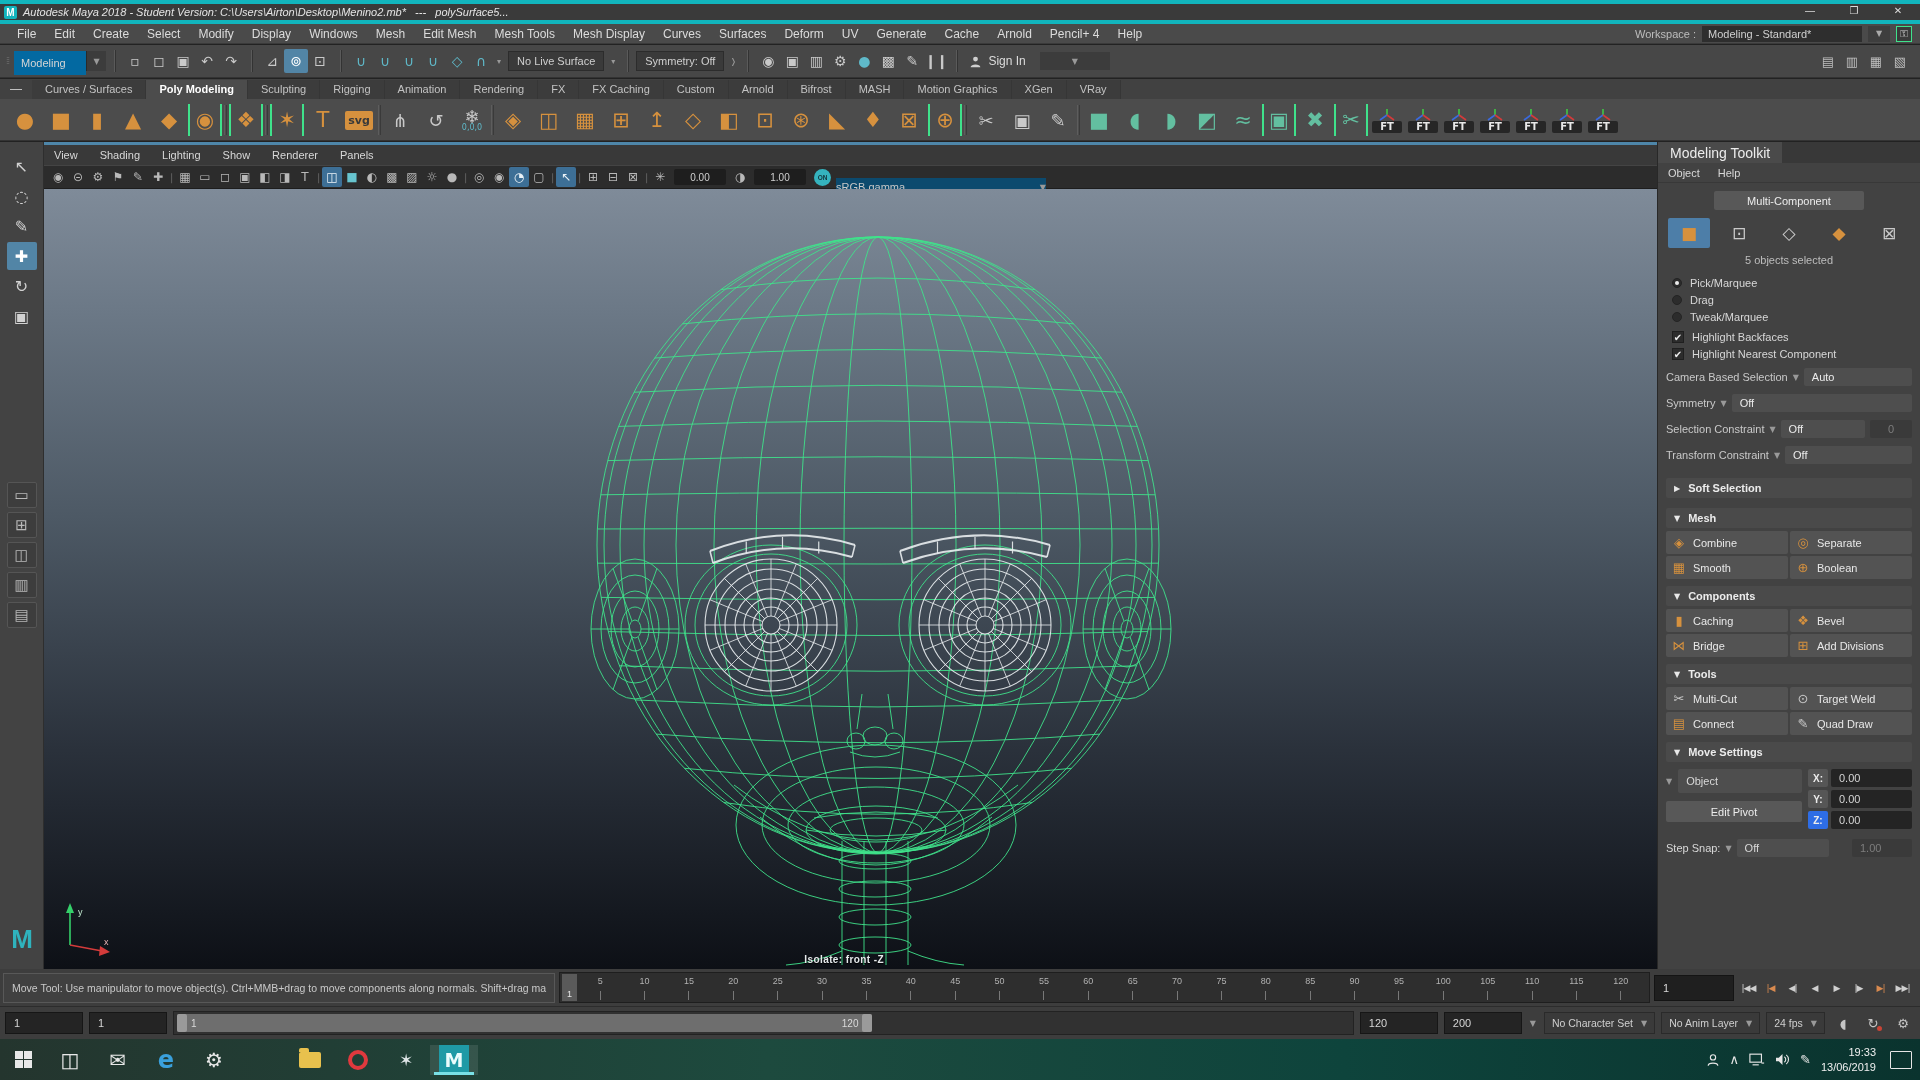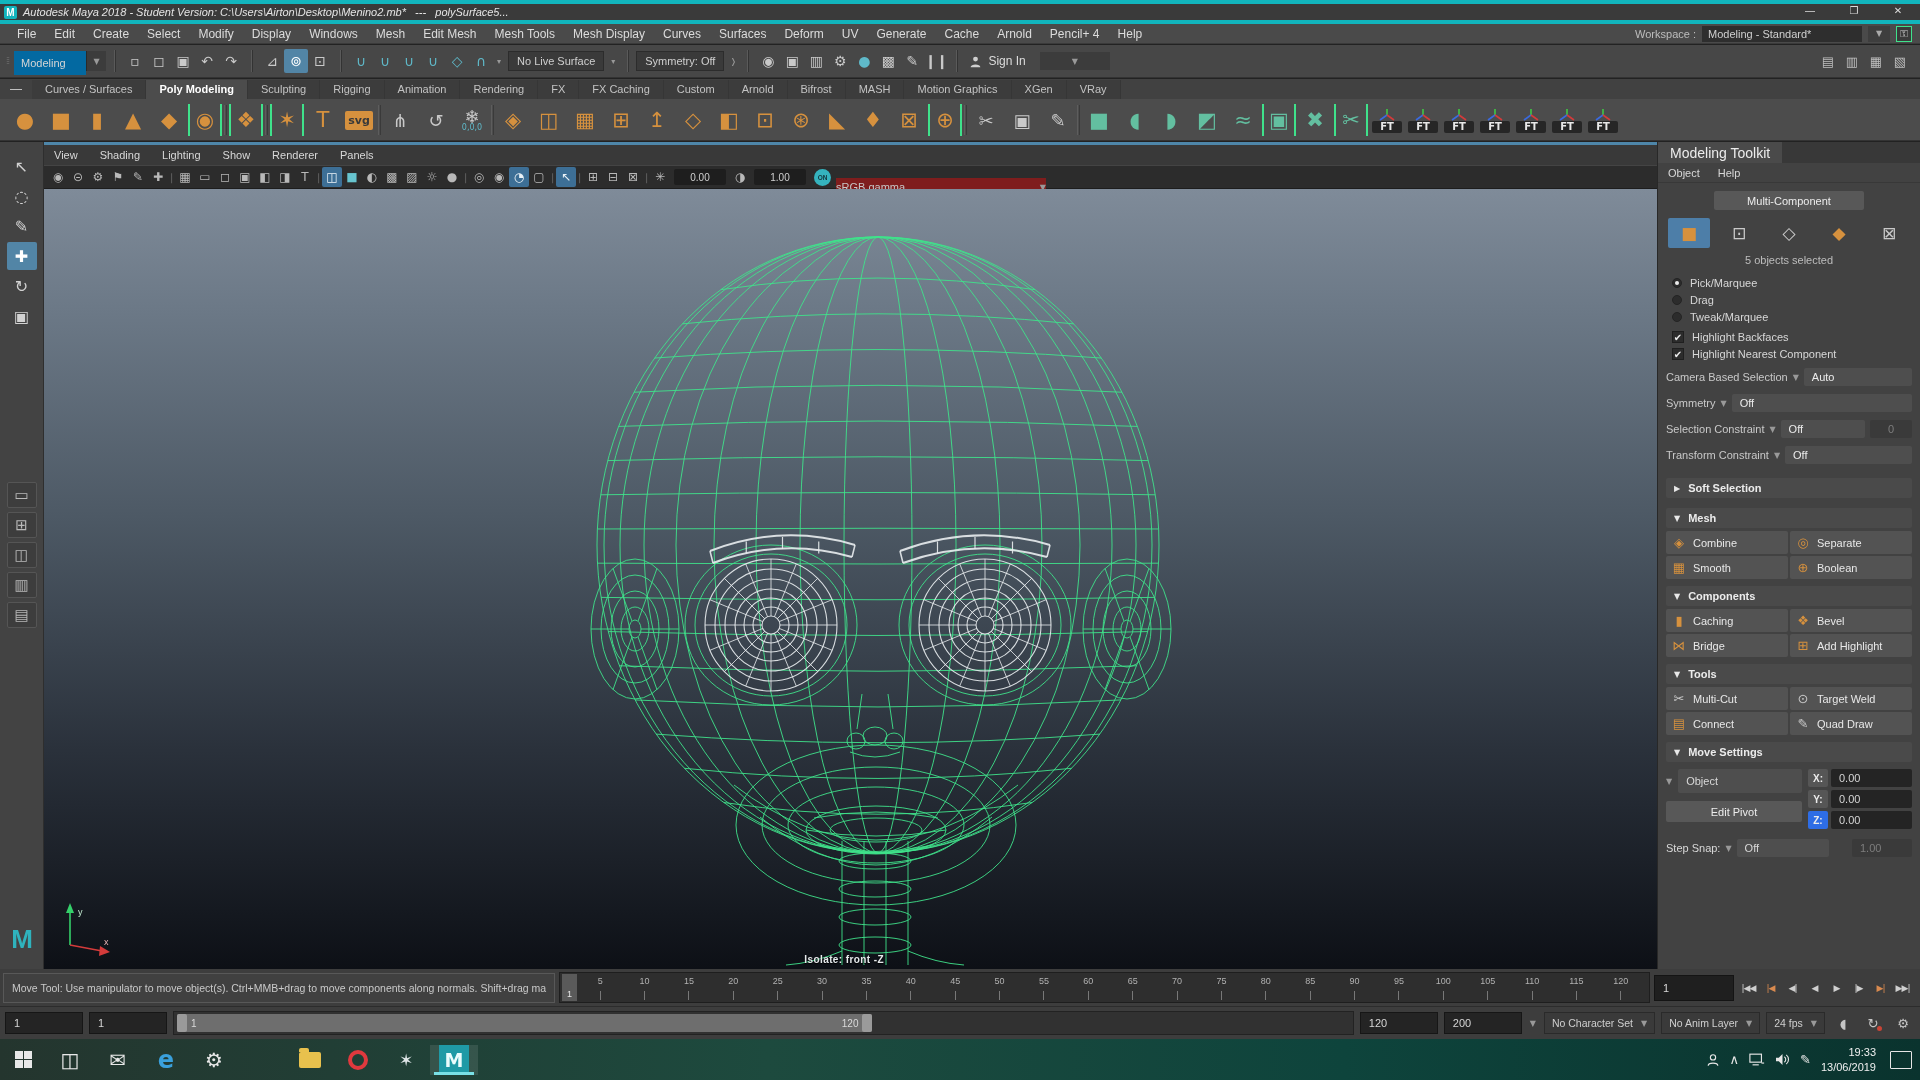--- a/index.html
+++ b/index.html
@@ -76,21 +76,21 @@
   #vp-active-border{height:3px;background:#4e86a9;}
   #vp-menubar{height:20px;background:#393939;display:flex;align-items:center;padding-left:10px;}
   #vp-menubar .mi{font-size:11px;color:#d8d8d8;margin-right:22px;}
   #vp-iconbar{height:24px;background:#2c2c2c;border-top:1px solid #444;border-bottom:1px solid #1d1d1d;display:flex;align-items:center;padding-left:4px;gap:1px;}
   .vp-ico{width:20px;height:20px;display:flex;align-items:center;justify-content:center;color:#b9b9b9;font-size:12px;border-radius:2px;}
   .vp-ico.active{background:#3d6f96;color:#eaf2f7;}
   .vp-ico.teal{color:#67c4cf;}
   .vp-ico.sep{width:7px;color:#666;font-size:10px;}
   .vp-field{width:52px;height:16px;background:#1e1e1e;color:#cfcfcf;font-size:10px;display:flex;align-items:center;justify-content:center;margin:0 3px;border-radius:2px;}
   .vp-on{width:17px;height:17px;border-radius:50%;background:#35b3be;color:#14343a;font-size:6.5px;font-weight:bold;display:flex;align-items:center;justify-content:center;margin:0 4px;}
-  .vp-gamma{width:210px;height:18px;background:#7f1d1d;color:#c7c7c7;font-size:11px;display:flex;align-items:center;padding:0 0;justify-content:space-between;margin-top:20px;}
+  .vp-gamma{width:210px;height:18px;background:#0c4a6e;color:#c7c7c7;font-size:11px;display:flex;align-items:center;padding:0 0;justify-content:space-between;margin-top:20px;}
   .vp-gamma .a{font-size:8px;color:#999;}
   #vp-canvas{flex:1;position:relative;background:linear-gradient(#7f8b99 0%,#6b7886 16%,#4d5965 42%,#2a313b 72%,#0d1016 100%);overflow:hidden;}
   #vp-canvas svg{position:absolute;left:0;top:0;}
   #vp-hud{position:absolute;left:50%;transform:translateX(-58%);bottom:4px;color:#e6eaec;font-size:10px;font-weight:bold;letter-spacing:.4px;text-shadow:0 1px 1px #000;}
 
   
   #rightpanel{width:263px;height:100%;background:#424242;border-left:1px solid #282828;display:flex;flex-direction:column;font-size:11px;color:#d8d8d8;}
   #mtk-tabbar{height:21px;background:#383838;display:flex;}
   #mtk-tab{background:#4a4a4a;color:#ececec;font-size:14px;padding:3px 12px 0 12px;}
   #mtk-menus{height:20px;display:flex;align-items:center;padding-left:10px;gap:18px;background:#424242;border-bottom:1px solid #383838;}
@@ -998,21 +998,21 @@
           <span class="mtk-btn">
             <span class="ic glyph">❖</span>
             <span>Bevel</span>
           </span>
           <span class="mtk-btn">
             <span class="ic glyph">⋈</span>
             <span>Bridge</span>
           </span>
           <span class="mtk-btn">
             <span class="ic glyph">⊞</span>
-            <span>Add Highlight</span>
+            <span>Add Divisions</span>
           </span>
         </div>
 
       <div class="mtk-sec">
         <span class="tri glyph">▼</span>
         <span>Tools</span>
       </div>
       <div class="mtk-grid">
 
       <span class="mtk-btn">

